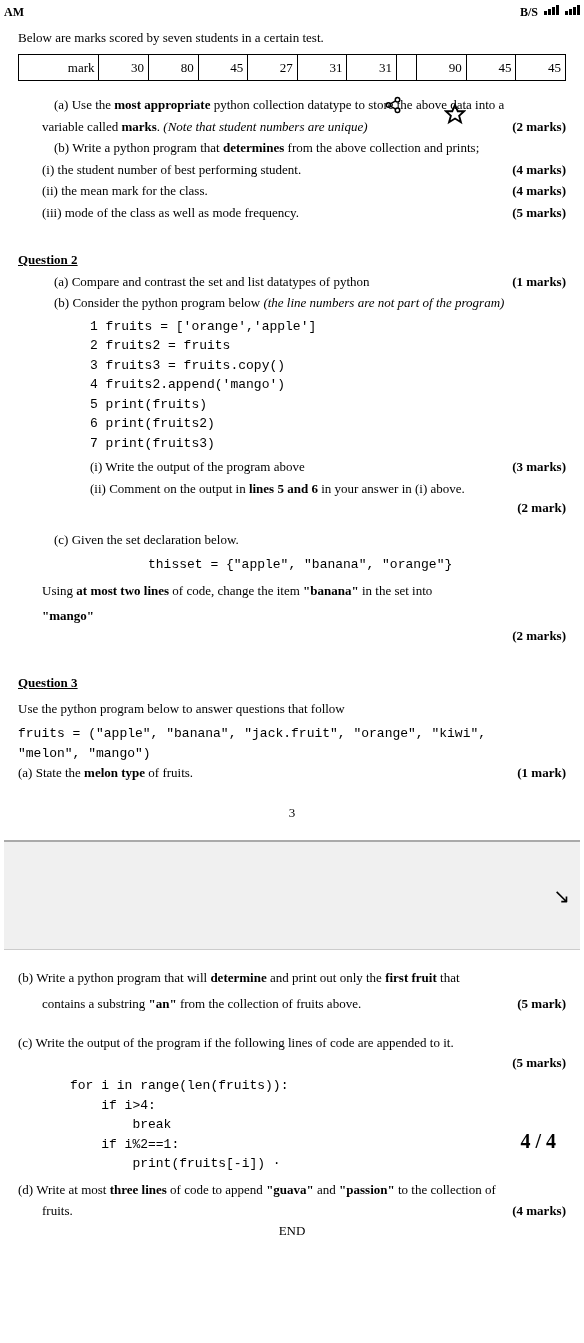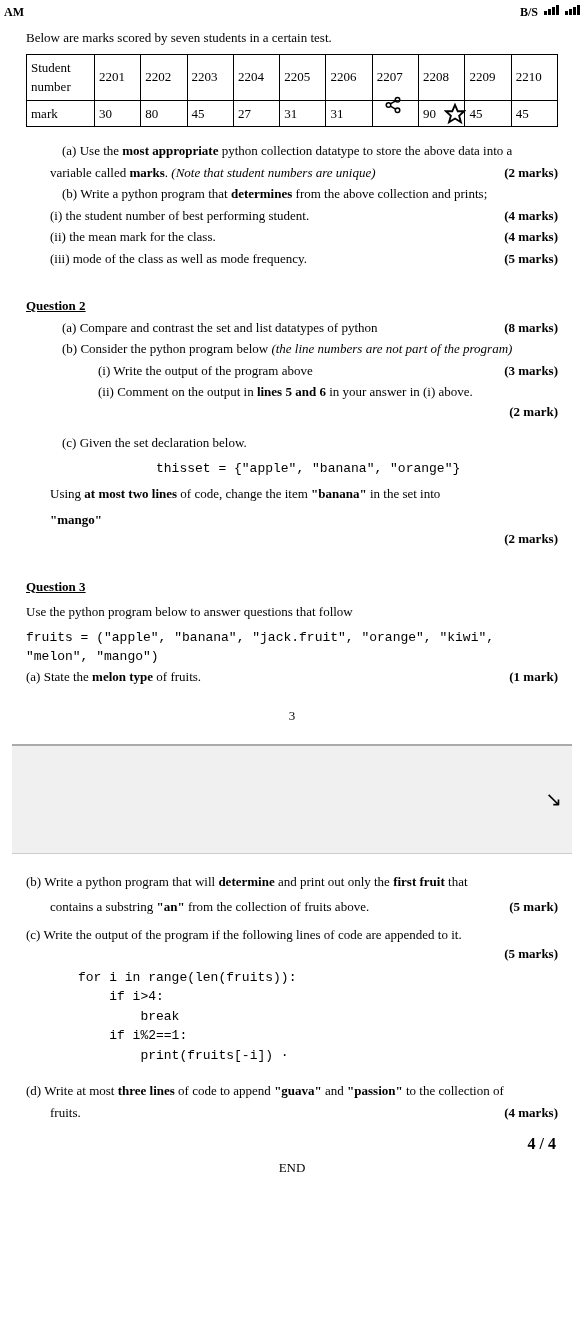--- a/index.html
+++ b/index.html
@@ -2,42 +2,42 @@
 <html><head>
   <meta charset="utf-8">
   <style>
     * { margin: 0; padding: 0; box-sizing: border-box; }
     body { width: 584px; height: 1343px; font-family: Georgia, 'Times New Roman', serif; background: #fff; color: #000; position: relative; overflow: hidden; }
     .status-bar { height: 24px; background: #fff; display: flex; justify-content: space-between; align-items: center; padding: 0 4px; font-size: 12px; font-weight: bold; }
     .status-right { display: flex; gap: 6px; align-items: flex-start; }
     .signal-bars { display: inline-flex; gap: 1px; align-items: flex-end; }
     .bar { width: 3px; background: #000; }
     .b1 { height: 4px; } .b2 { height: 6px; } .b3 { height: 8px; } .b4 { height: 10px; }
-    .content { padding: 0 26px; font-size: 13px; line-height: 1.5; }
+    .content { padding: 0 18px; font-size: 13px; line-height: 1.5; }
     .intro { margin: 4px 0 6px 0; font-size: 13px; }
     table { border-collapse: collapse; width: 100%; font-size: 13px; }
     td { border: 1px solid #000; padding: 3px 4px; text-align: left; }
-    .mark-row td { position: relative; }
+    .mark-row td { position: relative; text-align: right; }
     .share-icon { position: absolute; left: 384px; top: 68px; font-size: 16px; }
     .star-icon { position: absolute; left: 444px; top: 75px; font-size: 18px; color: #000; }
     .qblock { margin-top: 14px; }
     .right { float: right; font-weight: bold; }
     .sub { margin-left: 36px; margin-top: 2px; }
     .sub2 { margin-left: 24px; margin-top: 2px; }
     .sub3 { margin-left: 72px; margin-top: 2px; }
     .bold { font-weight: bold; }
     .italic { font-style: italic; }
     .qhead { font-weight: bold; margin-top: 28px; text-decoration: underline; }
     .code { font-family: 'Courier New', monospace; font-size: 13px; margin-left: 72px; white-space: pre; margin-top: 4px; margin-bottom: 4px; }
     .code-inline { font-family: 'Courier New', monospace; }
     .page-num { text-align: center; margin-top: 20px; font-size: 13px; }
     .gap { height: 110px; background: #f0f0f0; margin: 18px -14px; border-top: 2px solid #aaa; border-bottom: 1px solid #ccc; position: relative; }
     .gap-arrow { position: absolute; right: 10px; top: 50%; transform: translateY(-50%); font-size: 20px; }
-    .counter { position: absolute; right: 28px; bottom: 190px; font-size: 16px; font-weight: bold; background: #fff; }
-    .end { text-align: center; margin-top: 36px; font-size: 13px; }
+    .counter { position: absolute; right: 28px; bottom: 190px; font-size: 20px; font-weight: bold; background: #fff; }
+    .end { text-align: center; font-size: 13px; }
     .row-rel { position: relative; }
   </style>
 </head>
 <body>
 
 <div class="status-bar">
   <span>AM</span>
   <span class="status-right">
     <span>B/S</span>
     <span class="signal-bars">
@@ -53,33 +53,20 @@
         <span class="bar b4"></span>
       </span>
   </span>
 </div>
 
 <div class="content row-rel">
   <p class="intro">Below are marks scored by seven students in a certain test.</p>
 
   <table>
     <tbody>
-        <tr>
-      <td rowspan="1" style="width:68px;">Student number</td>
-      <td>2201</td>
-      <td>2202</td>
-      <td>2203</td>
-      <td>2204</td>
-      <td>2205</td>
-      <td>2206</td>
-      <td>2207</td>
-      <td>2208</td>
-      <td>2209</td>
-      <td>2210</td>
-    </tr>
     <tr class="mark-row">
       <td>mark</td>
       <td>30</td>
       <td>80</td>
       <td>45</td>
       <td>27</td>
       <td>31</td>
       <td>31</td>
       <td></td>
       <td>90</td>
@@ -107,22 +94,29 @@
   <div class="qblock">
     <p class="sub"><span>(a)  Use the </span><span class="bold">most appropriate</span><span> python collection datatype to store the above data into a</span></p>
     <p class="sub2"><span>variable called </span><span class="bold">marks</span><span>. </span><span class="italic">(Note that student numbers are unique)</span><span class="right">(2 marks)</span></p>
     <p class="sub"><span>(b)  Write a python program that </span><span class="bold">determines</span><span> from the above collection and prints;</span></p>
     <p class="sub2"><span>(i)    the student number of best performing student.</span><span class="right">(4 marks)</span></p>
     <p class="sub2"><span>(ii)   the mean mark for the class.</span><span class="right">(4 marks)</span></p>
     <p class="sub2"><span>(iii)  mode of the class as well as mode frequency.</span><span class="right">(5 marks)</span></p>
   </div>
 
   <p class="qhead">Question 2</p>
-  <p class="sub"><span>(a)    Compare and contrast the set and list datatypes of python</span><span class="right">(8 marks)</span></p>
+  <p class="sub"><span>(a)    Compare and contrast the set and list datatypes of python</span><span class="right">(1 marks)</span></p>
   <p class="sub"><span>(b)    Consider the python program below </span><span class="italic">(the line numbers are not part of the program)</span></p>
+  <pre class="code">1 fruits = ['orange','apple']
+2 fruits2 = fruits
+3 fruits3 = fruits.copy()
+4 fruits2.append('mango')
+5 print(fruits)
+6 print(fruits2)
+7 print(fruits3)</pre>
   <p class="sub3"><span>(i)     Write the output of the program above</span><span class="right">(3 marks)</span></p>
   <p class="sub3"><span>(ii)    Comment on the output in </span><span class="bold">lines 5 and 6</span><span> in your answer in (i) above.</span></p>
   <p>
       <span class="right">(2 mark)</span>
     </p>
   <div style="clear:both;height:10px;"></div>
 
   <p class="sub">(c)    Given the set declaration below.</p>
   <p class="code-inline" style="margin-left:130px;margin-top:6px;">thisset = {"apple", "banana", "orange"}</p>
   <p class="sub2" style="margin-top:6px;"><span>Using </span><span class="bold">at most two lines</span><span> of code, change the item </span><span class="bold">"banana"</span><span> in the set into</span></p>
@@ -139,30 +133,30 @@
   <p><span>(a)    State the </span><span class="bold">melon type</span><span> of fruits.</span><span class="right">(1 mark)</span></p>
 
   <p class="page-num">3</p>
 
   <div class="gap">
     <span class="gap-arrow">↘</span>
   </div>
 
   <p><span>(b)    Write a python program that will </span><span class="bold">determine</span><span> and print out only the </span><span class="bold">first fruit</span><span> that</span></p>
   <p class="sub2" style="margin-top:6px;"><span>contains a substring </span><span class="bold">"an"</span><span> from the collection of fruits above.</span><span class="right">(5 mark)</span></p>
-  <p style="margin-top:8px;">(c)    Write the output of the program if the following lines of code are appended to it.</p>
+  <p style="margin-top:20px;">(c)    Write the output of the program if the following lines of code are appended to it.</p>
   <p>
       <span class="right">(5 marks)</span>
     </p>
   <div style="clear:both;"></div>
   <pre class="code" style="margin-left:52px;">for i in range(len(fruits)):
     if i&gt;4:
         break
     if i%2==1:
         print(fruits[-i]) ·</pre>
 
-  <p style="margin-top:16px;"><span>(d)    Write at most </span><span class="bold">three lines</span><span> of code to append </span><span class="bold">"guava"</span><span> and </span><span class="bold">"passion"</span><span> to the collection of</span></p>
+  <p style="margin-top:6px;"><span>(d)    Write at most </span><span class="bold">three lines</span><span> of code to append </span><span class="bold">"guava"</span><span> and </span><span class="bold">"passion"</span><span> to the collection of</span></p>
   <p class="sub2"><span>fruits.</span><span class="right">(4 marks)</span></p>
 
   <p class="end">END</p>
 </div>
 
 <div class="counter">4 / 4</div>
 
 </body></html>

